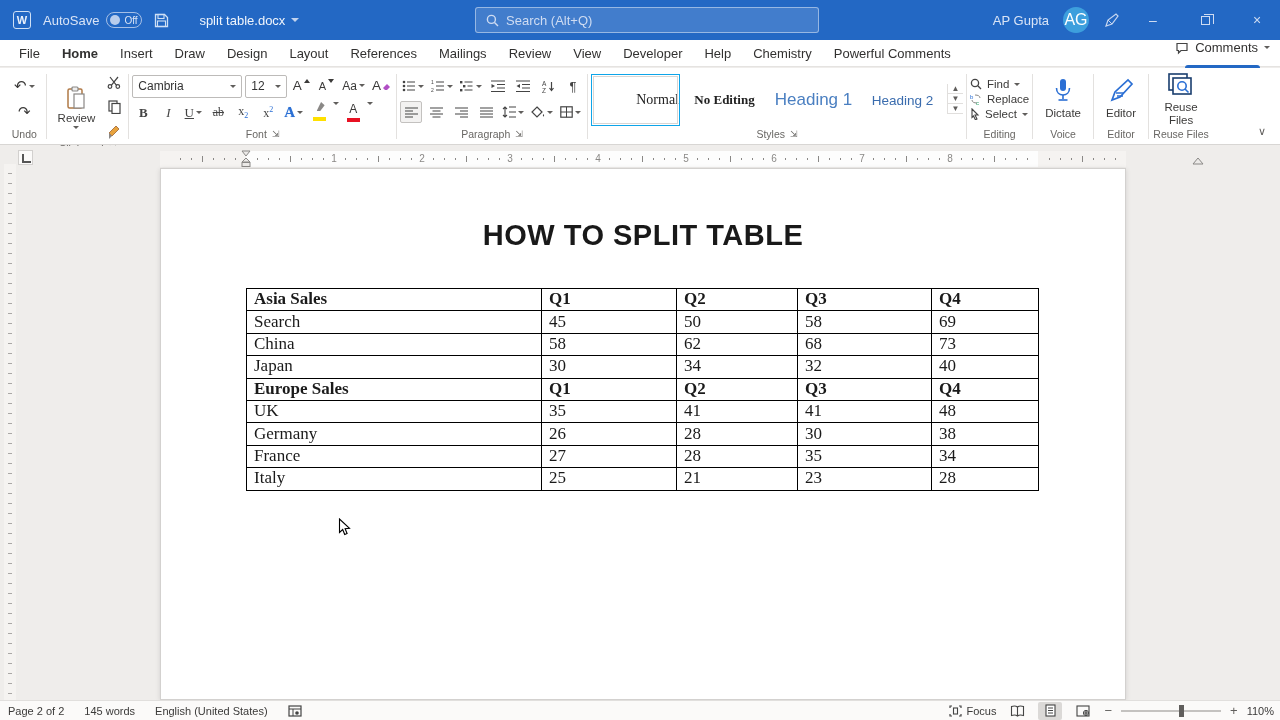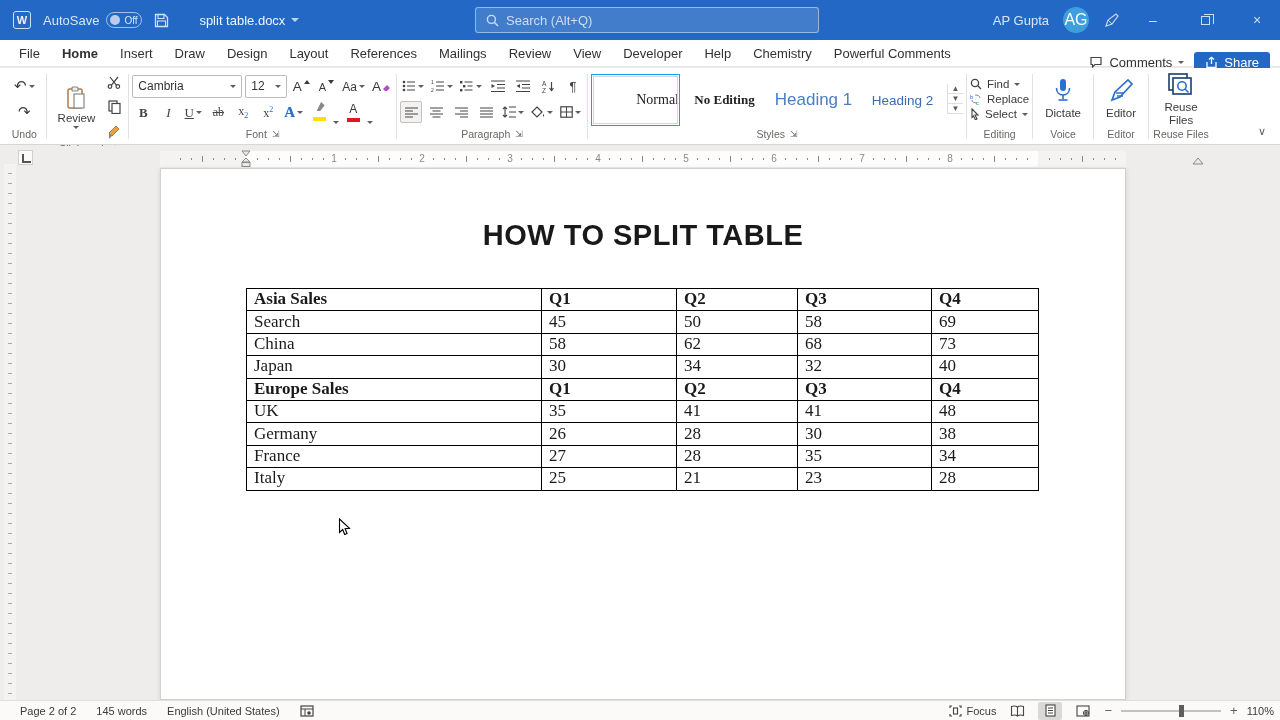--- a/index.html
+++ b/index.html
@@ -24,42 +24,42 @@
   .winbtn { width:38px; height:40px; display:flex; align-items:center; justify-content:center; color:#cfdcf2; font-size:14px; }
   .restore-glyph { width:9px; height:9px; border:1px solid #cfdcf2; position:relative; }
   .restore-glyph:before { content:""; position:absolute; left:2px; top:-3px; width:9px; height:9px; border-top:1px solid #cfdcf2; border-right:1px solid #cfdcf2; }
 
   
   .tabsrow { position:absolute; top:40px; left:0; width:1280px; height:27px; background:#fff; border-bottom:1px solid #e5e3e1; display:flex; align-items:center; }
   .tabs { display:flex; align-items:center; padding-left:8px; }
   .tab { padding:0 11px; font-size:13px; color:#323130; height:42px; display:flex; align-items:center; position:relative; white-space:nowrap; cursor:default; }
   .tab.active { font-weight:bold; }
   .tab.active:after { content:""; position:absolute; left:10px; right:10px; bottom:0; height:3px; background:#185abd; border-radius:2px 2px 0 0; }
-  .tabs-right { position:absolute; right:10px; top:0; height:44px; display:flex; align-items:center; gap:10px; }
+  .tabs-right { position:absolute; right:10px; top:0; height:44px; display:flex; align-items:center; gap:10px;flex-direction:column; }
   .comments-btn { display:flex; align-items:center; gap:6px; font-size:13px; color:#323130; }
   .share-btn { display:flex; align-items:center; gap:6px; font-size:13px; color:#fff; background:#2368c4; border-radius:3px; padding:3px 11px; }
 
   
   .ribbon { position:absolute; top:68px; left:0; width:1280px; height:77px; background:#fff; border-bottom:1px solid #d8d6d4; display:flex; align-items:stretch; padding:3px 4px 0 6px; }
   .grp { display:flex; flex-direction:column; }
   .grp-content { flex:1; display:flex; align-items:center; }
   .grp-label { height:17px; font-size:10.5px; color:#696764; text-align:center; display:flex; align-items:center; justify-content:center; gap:5px; padding-bottom:3px; }
   .launcher { font-size:9px; color:#696764; }
   .vdiv { width:1px; background:#e3e1df; margin:3px 3px 5px 3px; }
   .icnbtn { min-width:22px; height:22px; display:flex; align-items:center; justify-content:center; color:#444; font-size:13px; gap:2px; padding:0 2px; border-radius:2px; }
   .mini-caret { width:0; height:0; border-left:3px solid transparent; border-right:3px solid transparent; border-top:3.5px solid #605e5c; display:inline-block; }
   .stackcol { display:flex; flex-direction:column; justify-content:center; gap:3px; }
   
   .undo-col { display:flex; flex-direction:column; justify-content:center; gap:4px; padding:0 6px; }
   .arrow-glyph { font-size:15px; color:#3b3a39; line-height:14px; }
   
   .paste-big { display:flex; flex-direction:column; align-items:center; justify-content:center; gap:2px; padding:2px 8px; font-size:11.5px; color:#3b3a39; }
   
   .combo { height:23px; border:1px solid #bdbbb9; border-radius:2px; background:#fff; display:flex; align-items:center; justify-content:space-between; font-size:12px; color:#333; padding:0 5px; gap:4px; }
-  .fontrow { display:flex; align-items:flex-end; gap:3px; }
+  .fontrow { display:flex; align-items:flex-start; gap:3px; }
   .letterbtn { font-size:13.5px; color:#3b3a39; }
   .grow-caret-up { width:0;height:0;border-left:3px solid transparent;border-right:3px solid transparent;border-bottom:4px solid #3b3a39; position:relative; top:-5px; }
   .grow-caret-dn { width:0;height:0;border-left:3px solid transparent;border-right:3px solid transparent;border-top:4px solid #3b3a39; position:relative; top:-5px; }
   .bold-b { font-weight:bold; font-family:"Liberation Serif",serif; }
   .ital-i { font-style:italic; font-family:"Liberation Serif",serif; }
   .und-u { text-decoration:underline; font-family:"Liberation Serif",serif; }
   .strike { text-decoration:line-through; font-size:12px; font-family:"Liberation Serif",serif; }
   .subsup { font-size:12px; font-family:"Liberation Serif",serif; }
   .subsup sub,.subsup sup { font-size:8px; color:#2b6fd4; }
   .texteffect-a { color:#2b6fd4; font-weight:bold; font-size:15px; font-family:"Liberation Serif",serif; text-shadow:0 0 1px #9cc0ea; }
@@ -100,21 +100,21 @@
   .vruler { position:absolute; left:4px; top:18px; width:12px; height:536px; background:#f5f3f1; background-image:repeating-linear-gradient(to bottom, transparent 0 9px, #aaa8a6 9px 10px); background-size:4px 100%; background-position:4px 0; background-repeat:no-repeat; }
   .page { position:absolute; left:160px; top:22px; width:966px; height:532px; background:#fff; border:1px solid #d3d1cf; box-shadow:0 1px 5px rgba(0,0,0,.12); }
   .doc-heading { margin-top:50px; text-align:center; font-size:29px; font-weight:600; color:#191919; letter-spacing:.5px; }
   .doctable { border-collapse:collapse; table-layout:fixed; margin:36px 0 0 85px; width:793px; font-family:"Liberation Serif",serif; font-size:17px; color:#1a1a1a; }
   .doctable td { border:1px solid #000; height:22.4px; padding:0 0 1px 7px; vertical-align:middle; line-height:20px; }
   .doctable tr.bold td { font-weight:bold; }
   .mouse-cursor { position:absolute; left:338px; top:372px; }
 
   
   .statusbar { position:absolute; bottom:0; left:0; width:1280px; height:20px; background:#fbfaf9; border-top:1px solid #e1dfdd; display:flex; align-items:center; font-size:11px; color:#3b3a39; }
-  .sb-left { display:flex; align-items:center; gap:20px; padding-left:20px; }
+  .sb-left { display:flex; align-items:center; gap:20px; padding-left:8px; }
   .sb-right { position:absolute; right:6px; display:flex; align-items:center; gap:9px; height:20px; }
   .sb-item { display:flex; align-items:center; gap:5px; }
   .viewbtn { width:24px; height:18px; display:flex; align-items:center; justify-content:center; border-radius:2px; }
   .viewbtn.selected { background:#dbd9d7; }
   .zoom-track { width:100px; height:2px; background:#c4c2c0; position:relative; }
   .zoom-thumb { position:absolute; left:58px; top:-5px; width:5px; height:12px; background:#605e5c; }
   .zoom-sign { font-size:13px; color:#605e5c; }
 </style>
 </head>
 <body>

